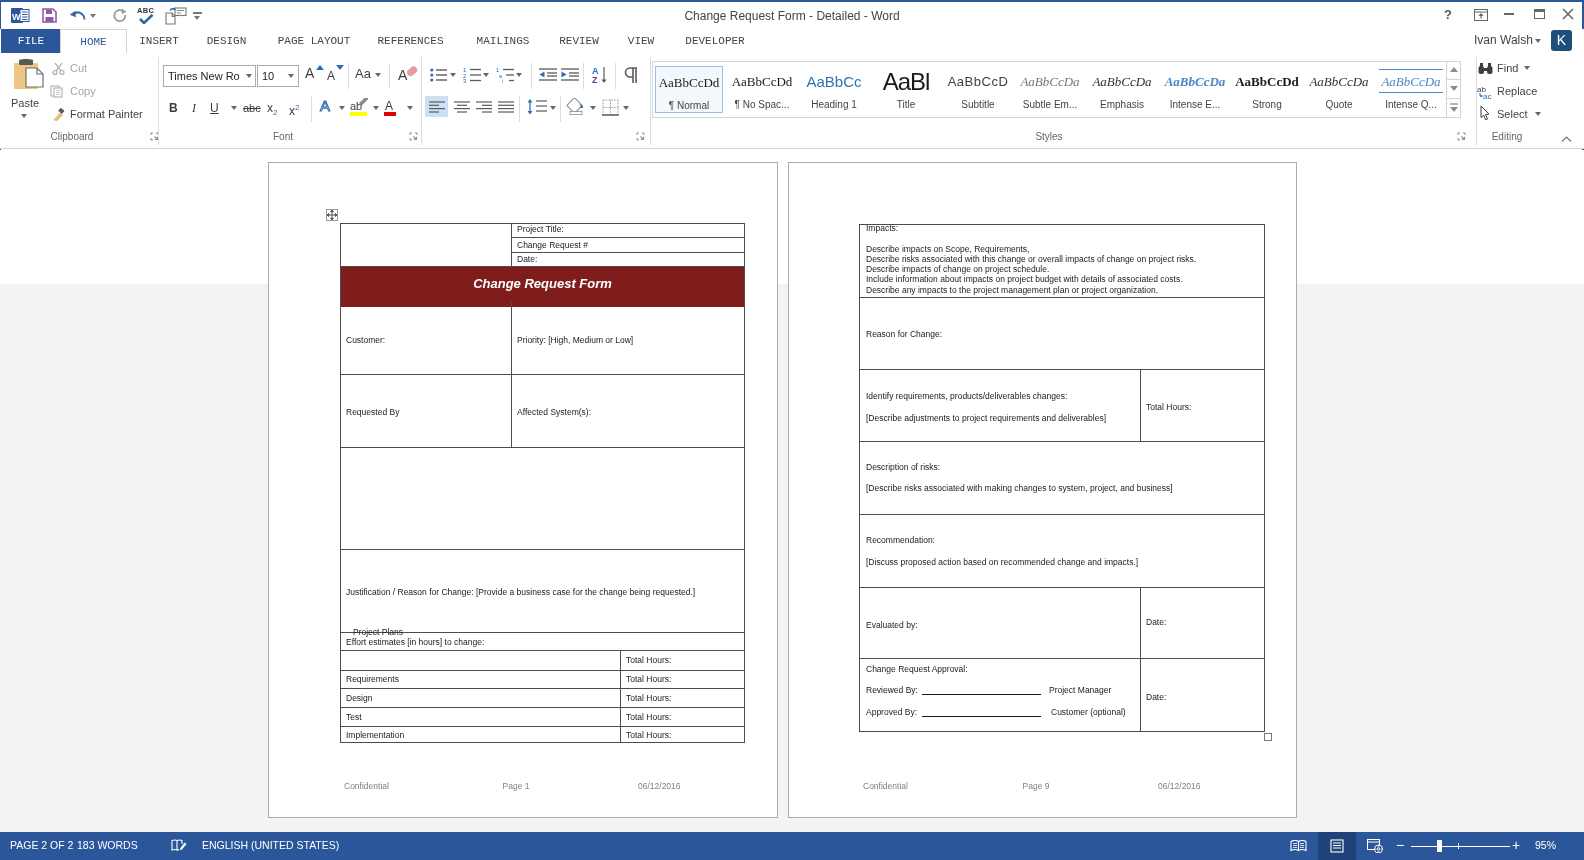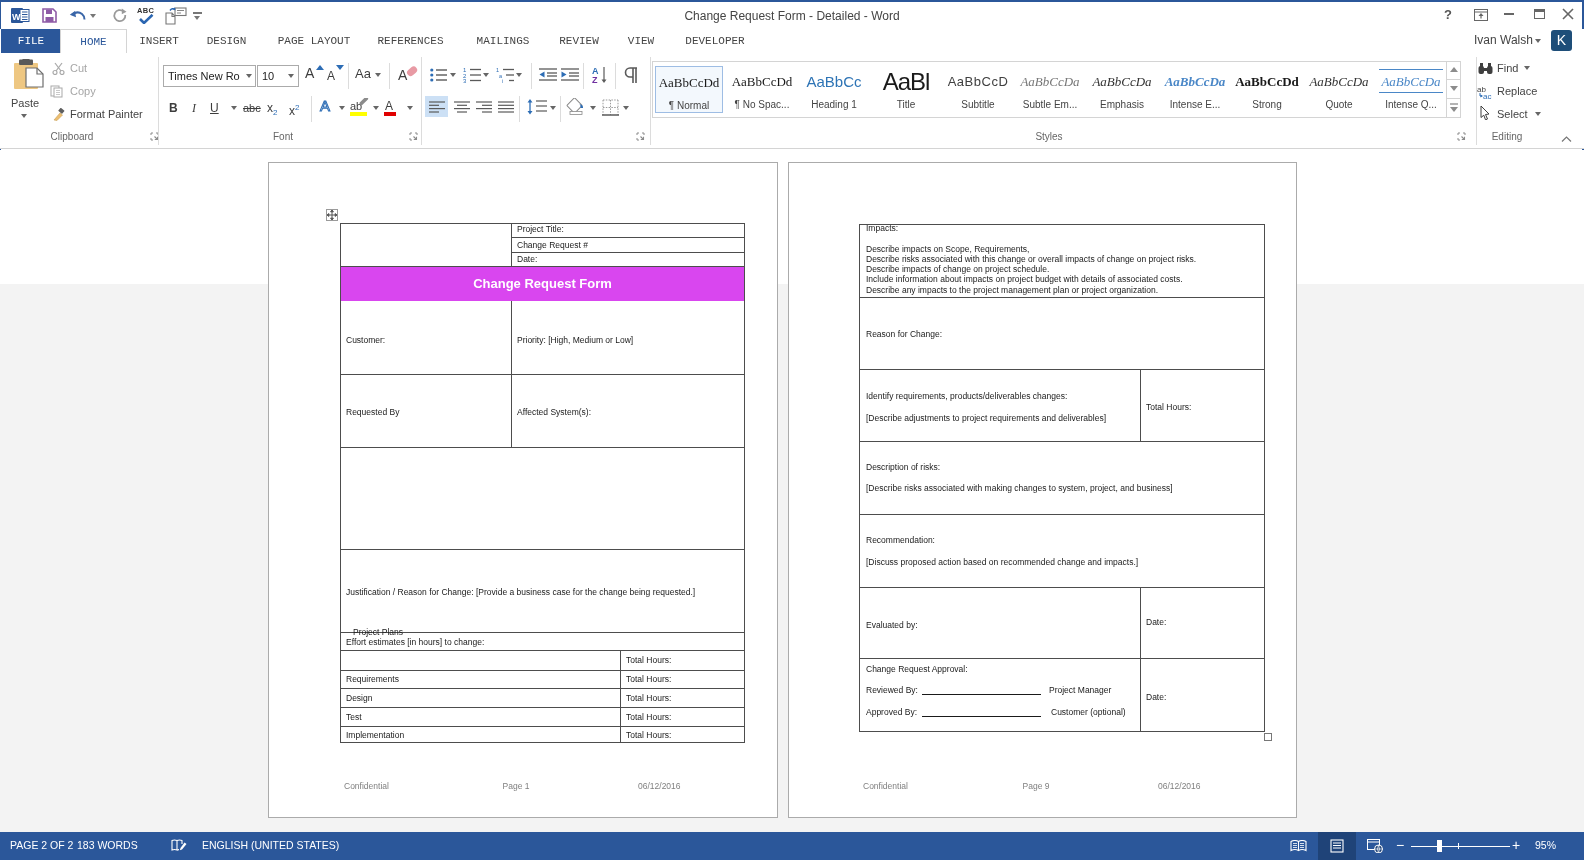--- a/index.html
+++ b/index.html
@@ -484,21 +484,21 @@
         </g>
       </svg>
     </div>
 
     <div class="abs" style="left:71px;top:60px;width:405px;height:520px;border:1px solid #4d4d4d;"></div>
 
     <div class="cellline" style="left:242px;top:60px;width:234px;height:1px;top:74px;"></div>
     <div class="cellline" style="left:242px;top:89px;width:234px;height:1px;"></div>
     <div class="cellline" style="left:71px;top:103px;width:405px;height:1px;"></div>
 
-    <div class="abs" style="left:72px;top:104px;width:403px;height:34px;background:#d946ef;color:#fff;font-weight:bold;font-size:13px;text-align:center;line-height:34px;">Change Request Form</div>
+    <div class="abs" style="left:72px;top:104px;width:403px;height:40px;background:#7f1d1d;color:#fff;font-weight:bold;font-size:13px;text-align:center;line-height:34px;font-style:italic;">Change Request Form</div>
     <div class="cellline" style="left:71px;top:211px;width:405px;height:1px;"></div>
     <div class="cellline" style="left:71px;top:284px;width:405px;height:1px;"></div>
     <div class="cellline" style="left:71px;top:386px;width:405px;height:1px;"></div>
     <div class="cellline" style="left:71px;top:469px;width:405px;height:1px;"></div>
     <div class="cellline" style="left:71px;top:487px;width:405px;height:1px;"></div>
     <div class="cellline" style="left:71px;top:507px;width:405px;height:1px;"></div>
     <div class="cellline" style="left:71px;top:525px;width:405px;height:1px;"></div>
     <div class="cellline" style="left:71px;top:544px;width:405px;height:1px;"></div>
     <div class="cellline" style="left:71px;top:563px;width:405px;height:1px;"></div>
 

